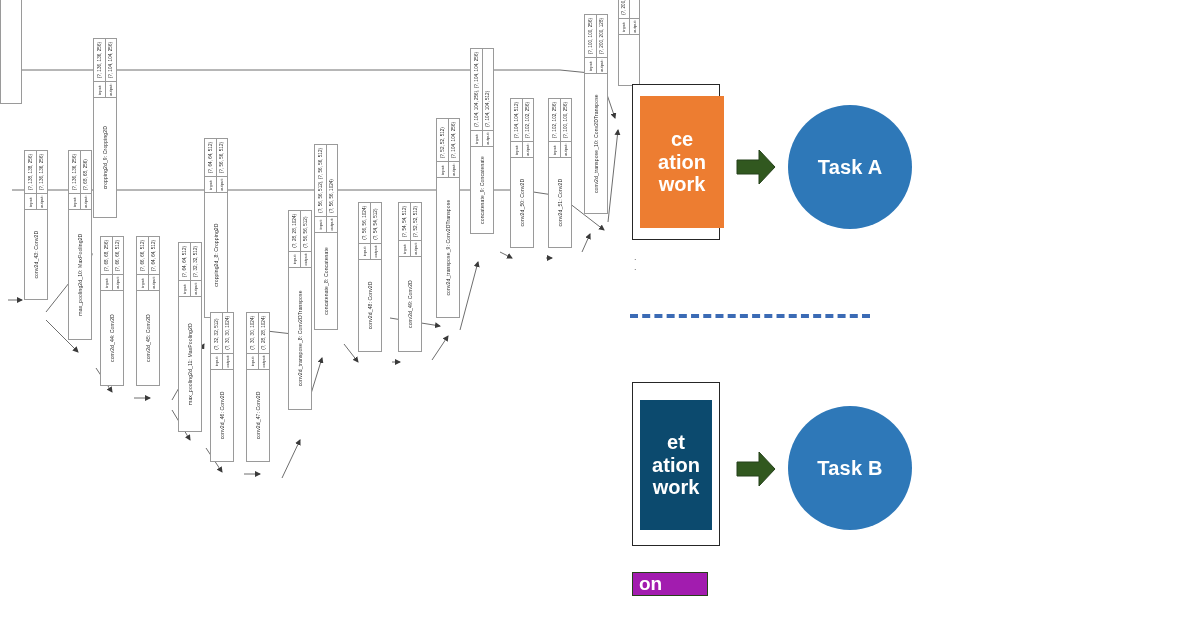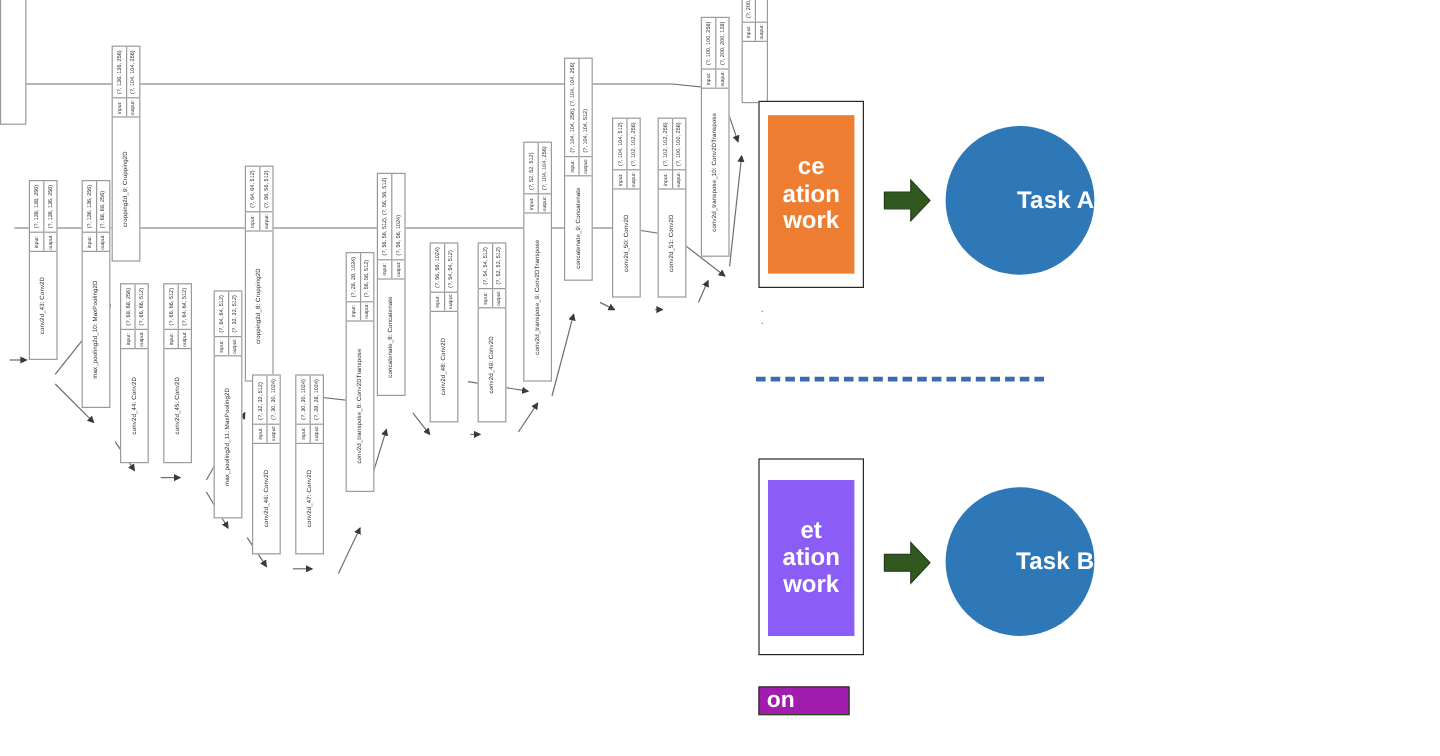--- a/index.html
+++ b/index.html
@@ -43,21 +43,21 @@
   .framebox{position:absolute;border:1.6px solid #262626;background:#fff;box-sizing:border-box;}
   .netblock{
     position:absolute;display:flex;align-items:center;justify-content:center;
     color:#ffffff;font-weight:bold;font-size:20px;line-height:1.12;
     text-align:center;box-sizing:border-box;padding:4px 6px;overflow:hidden;
   }
   .netblock span{display:block;}
   .arrow{position:absolute;}
   .circle{
     position:absolute;border-radius:50%;
-    display:flex;align-items:center;justify-content:flex-end;
+    display:flex;align-items:center;justify-content:center;
     color:#ffffff;font-weight:bold;font-size:20px;letter-spacing:.2px;
   }
   .dashline{position:absolute;height:0;border-top:4px dashed #3b6bb5;}
   .legendbar{
     position:absolute;display:flex;align-items:center;
     color:#ffffff;font-weight:bold;font-size:19px;
     box-sizing:border-box;padding-left:6px;overflow:hidden;
     border:1px solid #26401a;
   }
   .vtick{position:absolute;color:#6b6b6b;font-size:9px;letter-spacing:2px;}
@@ -401,41 +401,41 @@
                 <div class="nlab">output:</div>
                 <div class="nshape"></div>
               </div>
             </div>
           </div>
         </div>
       </div>
 
     <div class="taskgroup">
       <div class="framebox" style="left:632px;top:84px;width:88px;height:156px;"></div>
-      <div class="netblock" style="left:640px;top:96px;width:72px;height:132px;background:#ED7D31;">
+      <div class="netblock" style="left:640px;top:96px;width:84px;height:132px;background:#ED7D31;">
         <div>
           <span>ce</span>
           <span>ation</span>
           <span>work</span>
         </div>
       </div>
       <svg class="arrow" style="left:735px;top:148px;" width="42" height="38" viewBox="0 0 42 38">
         <path d="M2,12 L24,12 L24,2 L40,19 L24,36 L24,26 L2,26 Z" fill="#31581F" stroke="#24401a" stroke-width="1"></path>
       </svg>
       <div class="circle" style="left:788px;top:105px;width:124px;height:124px;background:#2E78B8;">
         <span>Task A</span>
       </div>
     </div>
 
     <div class="dashline" style="left:630px;top:314px;width:240px;"></div>
     <div class="vtick" style="left:634px;top:252px;">.<br>.</div>
 
     <div class="taskgroup">
       <div class="framebox" style="left:632px;top:382px;width:88px;height:164px;"></div>
-      <div class="netblock" style="left:640px;top:400px;width:72px;height:130px;background:#8b5cf6;">
+      <div class="netblock" style="left:640px;top:400px;width:72px;height:130px;background:#0c4a6e;">
         <div>
           <span>et</span>
           <span>ation</span>
           <span>work</span>
         </div>
       </div>
       <svg class="arrow" style="left:735px;top:450px;" width="42" height="38" viewBox="0 0 42 38">
         <path d="M2,12 L24,12 L24,2 L40,19 L24,36 L24,26 L2,26 Z" fill="#31581F" stroke="#24401a" stroke-width="1"></path>
       </svg>
       <div class="circle" style="left:788px;top:406px;width:124px;height:124px;background:#2E78B8;">

